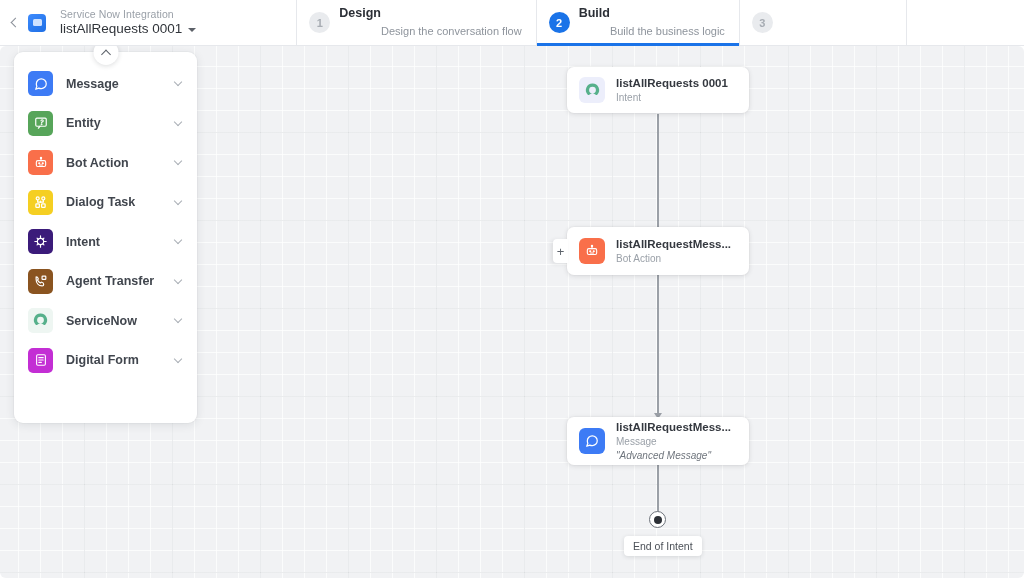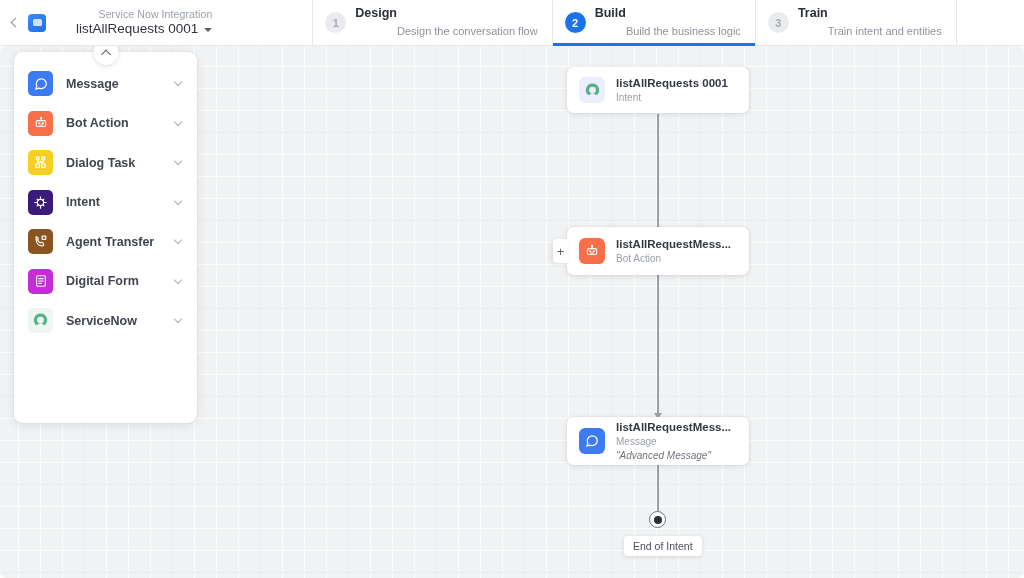--- a/index.html
+++ b/index.html
@@ -37,21 +37,21 @@
     align-self: center;
     display: flex; align-items: center; justify-content: center;
     flex: 0 0 auto;
   }
   .app-icon i {
     width: 9px; height: 7px; border-radius: 1.5px;
     background: #cfe2ff; display: block;
   }
   .title-block {
     display: flex; flex-direction: column; justify-content: center;
-    margin-left: 30px; padding-bottom: 1px; text-align: right;
+    margin-left: 14px; padding-bottom: 1px;
   }
   .title-sub {
     font-size: 10.5px; color: #9aa0a8; line-height: 13px;
     letter-spacing: .1px;
   }
   .title-main {
     font-size: 13.5px; color: #31353b; line-height: 16px;
     display: flex; align-items: center; gap: 6px;
     font-weight: 400;
   }
@@ -263,24 +263,20 @@
       </div>
       <div class="tab active">
         <div class="tab-num">2</div>
         <div class="tab-text">
           <div class="tab-title">Build</div>
           <div class="tab-desc">Build the business logic</div>
         </div>
       </div>
       <div class="tab">
         <div class="tab-num">3</div>
-        <div class="tab-text">
-          <div class="tab-title">Train</div>
-          <div class="tab-desc">Train intent and entities</div>
-        </div>
       </div>
     </div>
   </div>
 
   <div class="canvas">
 
     <div class="sidebar">
       <div class="collapse-btn">
         <div class="up-chevron"></div>
       </div>
@@ -288,20 +284,32 @@
       <div class="side-item">
         <div class="side-icon" style="background:#3d7bf5">
           <svg width="14" height="14" viewBox="0 0 24 24" fill="none" stroke="#fff" stroke-width="2.1" stroke-linecap="round" stroke-linejoin="round">
               <path d="M21 11.5a8.4 8.4 0 0 1-9 8.4 8.4 8.4 0 0 1-3.8-.9L3 21l1.9-5.1A8.4 8.4 0 0 1 4 11.5a8.4 8.4 0 0 1 8.5-8.4 8.4 8.4 0 0 1 8.5 8.4z"></path>
             </svg>
         </div>
         <div class="side-label">Message</div>
         <div class="mini-chev"></div>
       </div>
 
+      <div class="side-item">
+        <div class="side-icon" style="background:#57a55a">
+          <svg width="14" height="14" viewBox="0 0 24 24" fill="none" stroke="#fff" stroke-width="2" stroke-linecap="round" stroke-linejoin="round">
+              <rect x="3" y="3.5" width="18" height="14" rx="2"></rect>
+              <path d="M7.5 21l3-3.5"></path>
+              <path d="M12 8.2a1.9 1.9 0 1 1 2 2c-.7.3-1 .8-1 1.6"></path>
+              <circle cx="13" cy="14.3" r=".6" fill="#fff"></circle>
+            </svg>
+        </div>
+        <div class="side-label">Entity</div>
+        <div class="mini-chev"></div>
+      </div>
 
 
       <div class="side-item">
         <div class="side-icon" style="background:#f96f4a">
           <svg width="14" height="14" viewBox="0 0 24 24" fill="none" stroke="#fff" stroke-width="1.9" stroke-linecap="round" stroke-linejoin="round">
               <rect x="4" y="8" width="16" height="10" rx="2.5"></rect>
               <path d="M12 4.2V8"></path>
               <circle cx="12" cy="3.4" r="1.1" fill="#fff"></circle>
               <circle cx="9" cy="12.4" r=".9" fill="#fff"></circle>
               <circle cx="15" cy="12.4" r=".9" fill="#fff"></circle>
@@ -344,37 +352,37 @@
           <svg width="15" height="15" viewBox="0 0 24 24" fill="none" stroke="#fff" stroke-width="1.9" stroke-linecap="round" stroke-linejoin="round">
               <path d="M5 4.5c2.5 0 3 1.6 3.4 3 .3 1-.6 1.6-1.2 2.1 1 2.2 2.6 3.8 4.8 4.8.5-.6 1.1-1.5 2.1-1.2 1.4.4 3 .9 3 3.4 0 1.3-1 2.4-2.4 2.4C8.4 19 5 14 5 8.3 5 6.6 5 5.4 5 4.5z"></path>
               <rect x="14.5" y="3.5" width="6" height="5" rx="1"></rect>
             </svg>
         </div>
         <div class="side-label">Agent Transfer</div>
         <div class="mini-chev"></div>
       </div>
 
       <div class="side-item">
+        <div class="side-icon" style="background:#eef6f2">
+          <svg width="19" height="19" viewBox="0 0 24 24">
+              <path d="M12 3.2a8.3 8.3 0 0 0-6 14.1c.5.5 1.3.6 1.9.2a6.6 6.6 0 0 1 8.2 0c.6.4 1.4.3 1.9-.2A8.3 8.3 0 0 0 12 3.2zm0 4a4.3 4.3 0 1 1 0 8.6 4.3 4.3 0 0 1 0-8.6z" fill="#56b08b"></path>
+            </svg>
+        </div>
+        <div class="side-label">ServiceNow</div>
+        <div class="mini-chev"></div>
+      </div>
+
+      <div class="side-item">
         <div class="side-icon" style="background:#c32ed4">
           <svg width="14" height="14" viewBox="0 0 24 24" fill="none" stroke="#fff" stroke-width="1.9" stroke-linecap="round" stroke-linejoin="round">
               <rect x="4.5" y="3" width="15" height="18" rx="2"></rect>
               <path d="M8.2 8h7.6M8.2 12h7.6M8.2 16h4.5"></path>
             </svg>
         </div>
         <div class="side-label">Digital Form</div>
-        <div class="mini-chev"></div>
-      </div>
-
-      <div class="side-item">
-        <div class="side-icon" style="background:#eef6f2">
-          <svg width="19" height="19" viewBox="0 0 24 24">
-              <path d="M12 3.2a8.3 8.3 0 0 0-6 14.1c.5.5 1.3.6 1.9.2a6.6 6.6 0 0 1 8.2 0c.6.4 1.4.3 1.9-.2A8.3 8.3 0 0 0 12 3.2zm0 4a4.3 4.3 0 1 1 0 8.6 4.3 4.3 0 0 1 0-8.6z" fill="#56b08b"></path>
-            </svg>
-        </div>
-        <div class="side-label">ServiceNow</div>
         <div class="mini-chev"></div>
       </div>
     </div>
 
     <div class="conn" style="left:657px; top:68px; height:132px;"></div>
     <div class="arrow" style="left:658px; top:198px;"></div>
 
     <div class="conn" style="left:657px; top:229px; height:140px;"></div>
     <div class="arrow" style="left:658px; top:367px;"></div>
 

